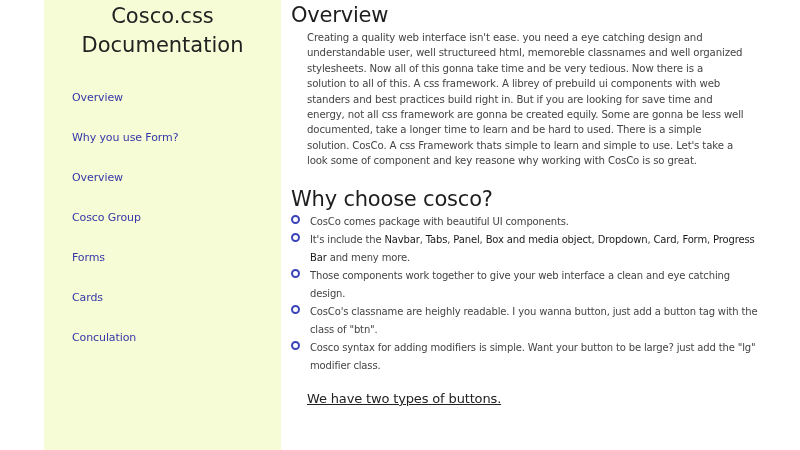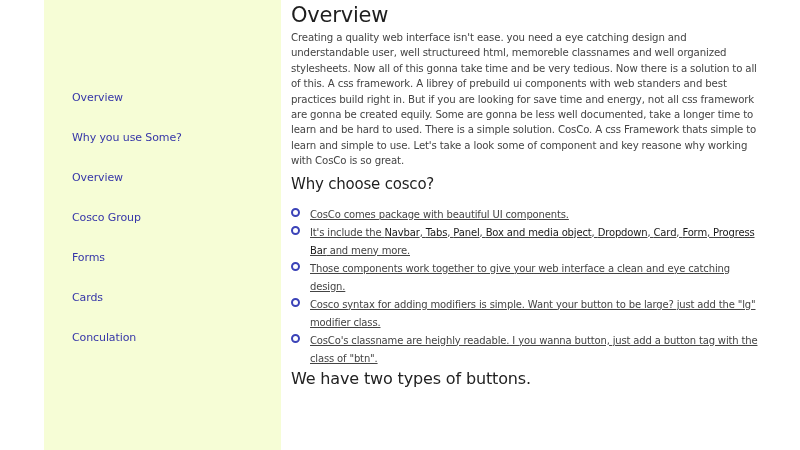--- a/index.html
+++ b/index.html
@@ -63,21 +63,21 @@
     }
     .h2 {
       margin: 0;
       font-weight: normal;
       color: #1e1e1e;
       font-size: 21px;
       line-height: 26px;
       letter-spacing: -0.2px;
     }
     .para {
-      margin: 0;
+      margin: 16px;
       font-size: 10.2px;
       line-height: 15.4px;
       color: #444444;
       letter-spacing: -0.15px;
     }
     .bullets {
       list-style: none;
       margin: 0;
       padding: 0;
     }
@@ -94,73 +94,78 @@
       left: 0;
       top: 2px;
       width: 5px;
       height: 5px;
       border: 2px solid #3b43b8;
       border-radius: 50%;
       background: #ffffff;
     }
     .strong { color: #1a1a1a; text-align: right; }
     .subtext {
-      margin: 0;
-      font-size: 16px;
+      margin: 16px;
+      font-size: 13px;
       line-height: 16px;
       color: #222222;
       letter-spacing: -0.15px;
+      text-decoration: underline;
     }
   </style>
 </head>
 <body>
 
 <div class="page">
 
   <aside class="sidebar">
+    <h1 class="sidebar-title">
+      <span>Cosco.css</span>
+      <span>Documentation</span>
+    </h1>
     <ul class="nav">
       <li>Overview</li>
-      <li>Why you use Some?</li>
+      <li>Why you use Form?</li>
       <li>Overview</li>
       <li>Cosco Group</li>
       <li>Forms</li>
       <li>Cards</li>
       <li>Conculation</li>
     </ul>
   </aside>
 
   <main class="main">
 
     <section style="padding-top:2px;">
       <h2 class="h2">Overview</h2>
       <p class="para" style="margin-top:2px;">Creating a quality web interface isn't ease. you need a eye catching design and understandable user, well structureed html, memoreble classnames and well organized stylesheets. Now all of this gonna take time and be very tedious. Now there is a solution to all of this. A css framework. A librey of prebuild ui components with web standers and best practices build right in. But if you are looking for save time and energy, not all css framework are gonna be created equily. Some are gonna be less well documented, take a longer time to learn and be hard to used. There is a simple solution. CosCo. A css Framework thats simple to learn and simple to use. Let's take a look some of component and key reasone why working with CosCo is so great.</p>
     </section>
 
     <section style="margin-top:1px;">
-      <h2 class="h2" style="font-size:15px;line-height:28px;">Why choose cosco?</h2>
-      <ul class="bullets" style="margin-top:8px;text-decoration:underline;">
+      <h2 class="h2" style="font-size:21px;line-height:28px;">Why choose cosco?</h2>
+      <ul class="bullets" style="margin-top:0px;">
         <li>
           <span class="bullet-icon"></span>
           <span>CosCo comes package with beautiful UI components.</span>
         </li>
         <li>
           <span class="bullet-icon"></span>
           <span>It's include the </span><span class="strong">Navbar</span><span>, </span><span class="strong">Tabs</span><span>, </span><span class="strong">Panel</span><span>, </span><span class="strong">Box and media object</span><span>, </span><span class="strong">Dropdown</span><span>, </span><span class="strong">Card</span><span>, </span><span class="strong">Form</span><span>, </span><span class="strong">Progress Bar</span><span> and meny more.</span>
         </li>
         <li>
           <span class="bullet-icon"></span>
           <span>Those components work together to give your web interface a clean and eye catching design.</span>
         </li>
         <li>
           <span class="bullet-icon"></span>
-          <span>Cosco syntax for adding modifiers is simple. Want your button to be large? just add the "lg" modifier class.</span>
+          <span>CosCo's classname are heighly readable. I you wanna button, just add a button tag with the class of "btn".</span>
         </li>
         <li>
           <span class="bullet-icon"></span>
-          <span>CosCo's classname are heighly readable. I you wanna button, just add a button tag with the class of "btn".</span>
+          <span>Cosco syntax for adding modifiers is simple. Want your button to be large? just add the "lg" modifier class.</span>
         </li>
       </ul>
     </section>
 
     <section style="margin-top:3px;">
       <p class="subtext">We have two types of buttons.</p>
 
     </section>
 
   </main>

